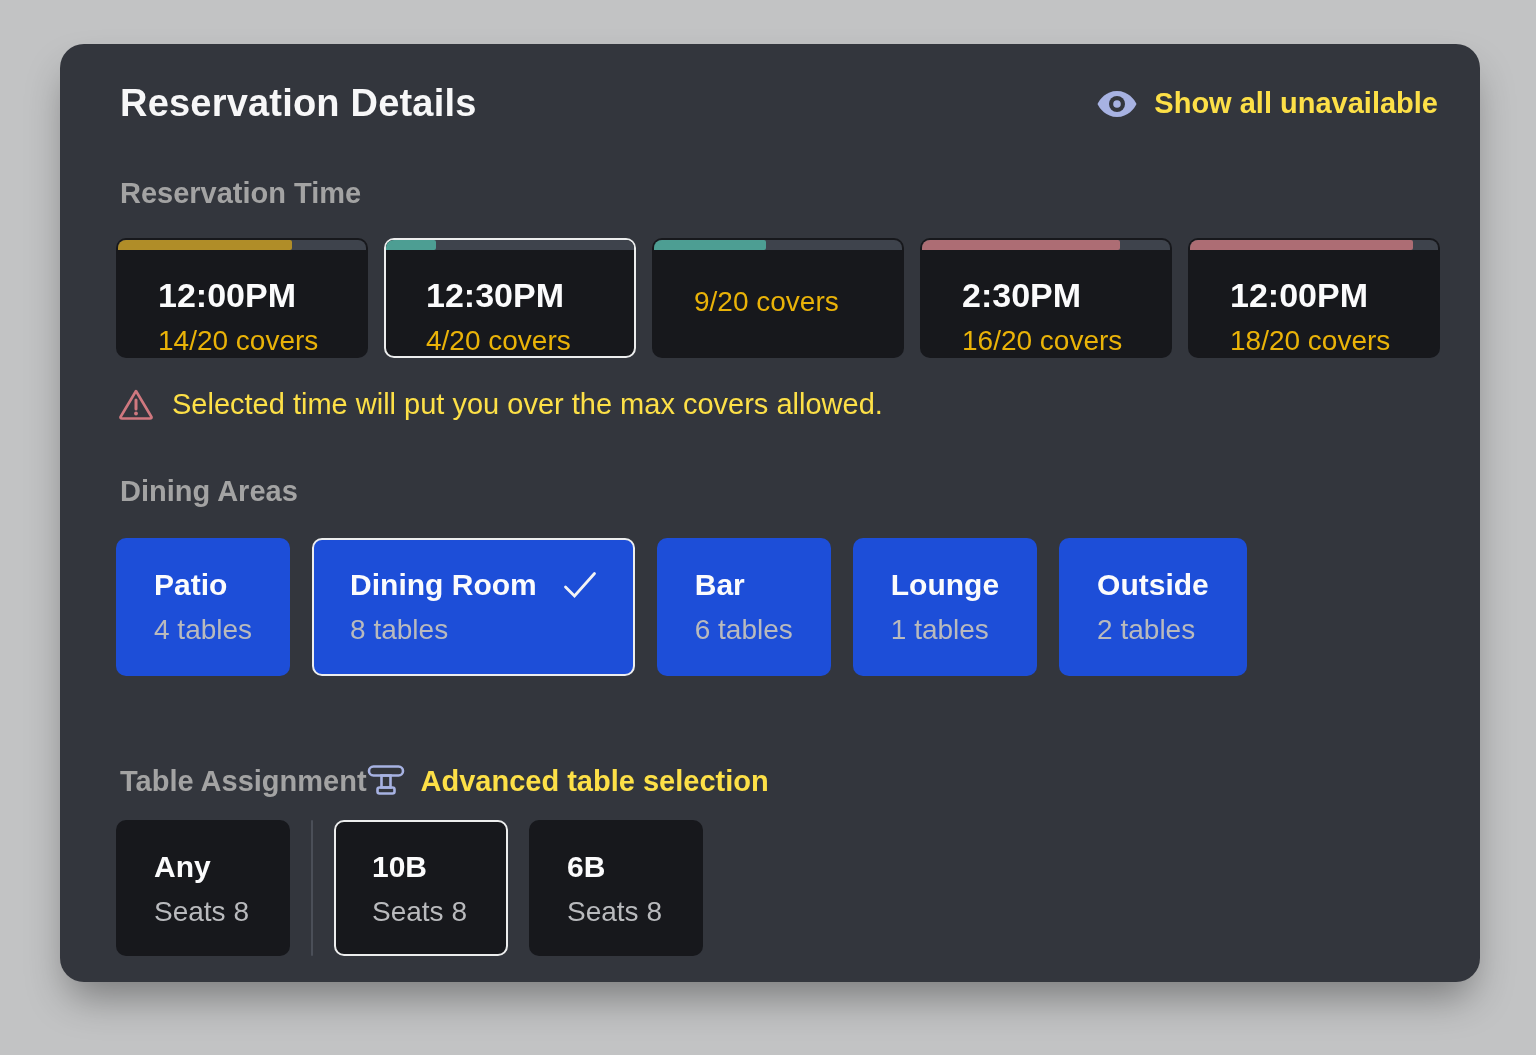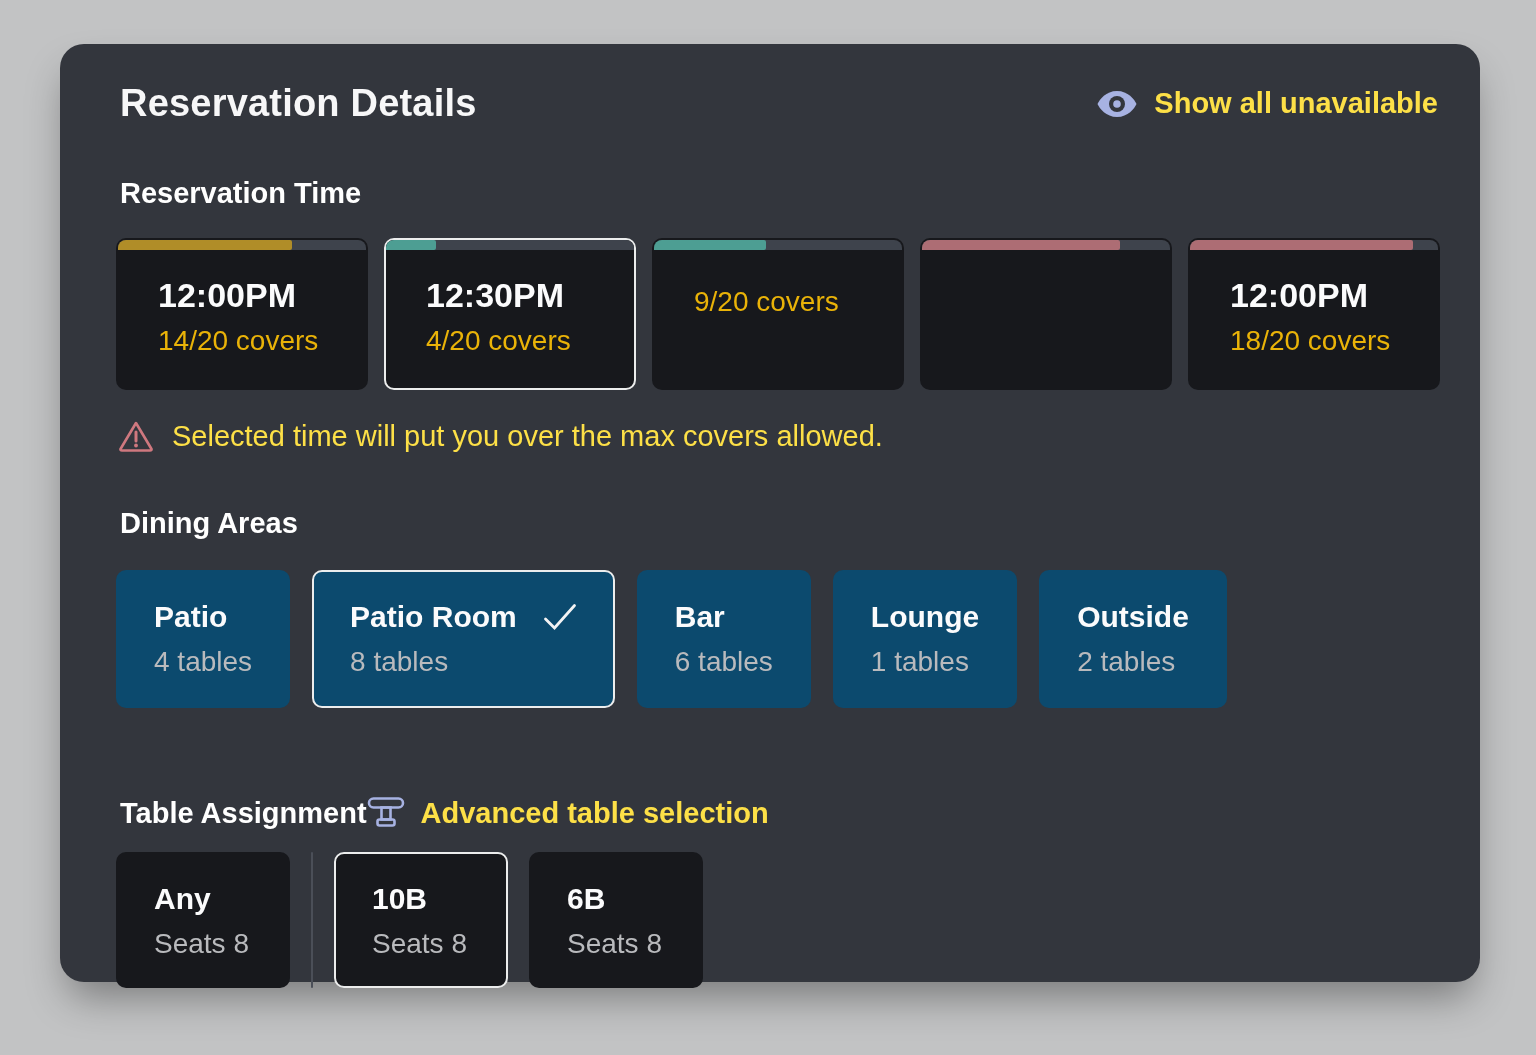--- a/index.html
+++ b/index.html
@@ -26,29 +26,29 @@
   .panel-title {
     font-size: 38px; font-weight: 700; color: #f7f7f8; letter-spacing: 0.2px;
     padding-left: 22px;
   }
   .link {
     display: flex; align-items: center; gap: 16px;
     color: #fde047; font-size: 29px; font-weight: 700;
     cursor: pointer; padding-right: 4px;
   }
   .section-label {
-    font-size: 29px; font-weight: 700; color: #ffffff;
+    font-size: 29px; font-weight: 700; color: #a3a3a3;
     padding-left: 22px;
   }
   .slots-row {
     display: flex; gap: 16px;
     margin: 28px 0 0 18px;
   }
   .slot-card {
-    width: 252px; height: 152px;
+    width: 252px; height: 120px;
     background: #17181c;
     border: 2px solid transparent;
     border-radius: 10px;
     overflow: hidden;
     cursor: pointer;
     flex: 0 0 auto;
   }
   .slot-card.selected { border-color: #eceded; }
   .slot-strip { height: 10px; width: 100%; background: #3e434c; }
   .slot-fill { height: 100%; border-radius: 0 2px 2px 0; }
@@ -59,21 +59,21 @@
     display: flex; align-items: center; gap: 18px;
     margin: 30px 0 0 20px;
   }
   .warning-text { font-size: 29px; color: #fde047; }
   .areas-section { margin-top: 54px; }
   .areas-row {
     display: flex; gap: 22px;
     margin: 30px 0 0 18px;
   }
   .area-card {
-    background: #0c4a6e;
+    background: #1d4ed8;
     border: 2px solid transparent;
     border-radius: 10px;
     padding: 28px 36px 26px 36px;
     min-height: 138px;
     cursor: pointer;
   }
   .area-card.selected { border-color: #eceded; }
   .area-title-row { display: flex; align-items: center; gap: 26px; }
   .area-name { font-size: 30px; font-weight: 700; color: #fbfbfc; }
   .area-tables { font-size: 28px; color: #b9babd; margin-top: 12px; }
@@ -145,20 +145,24 @@
       <div class="slot-fill" style="width: 45%; background: rgb(77, 158, 147);"></div>
     </div>
     <div class="slot-body">
       <div class="slot-covers">9/20 covers</div>
     </div>
   </div>
         <div class="slot-card">
     <div class="slot-strip">
       <div class="slot-fill" style="width: 80%; background: rgb(173, 109, 116);"></div>
     </div>
+    <div class="slot-body">
+      <div class="slot-time">2:30PM</div>
+      <div class="slot-covers">16/20 covers</div>
+    </div>
   </div>
         <div class="slot-card">
     <div class="slot-strip">
       <div class="slot-fill" style="width: 90%; background: rgb(173, 109, 116);"></div>
     </div>
     <div class="slot-body">
       <div class="slot-time">12:00PM</div>
       <div class="slot-covers">18/20 covers</div>
     </div>
   </div>
@@ -180,21 +184,21 @@
     <div class="areas-row" id="areas-row">
         <div class="area-card">
     <div class="area-title-row">
       <span class="area-name">Patio</span>
 
     </div>
     <div class="area-tables">4 tables</div>
   </div>
         <div class="area-card selected">
     <div class="area-title-row">
-      <span class="area-name">Patio Room</span>
+      <span class="area-name">Dining Room</span>
       <span class="icon area-check">
         <svg width="34" height="28" viewBox="0 0 34 28">
           <path d="M2.5 16 L11.5 25 L31.5 2.5" fill="none" stroke="#f3f3f4" stroke-width="2.8" stroke-linecap="round"></path>
         </svg>
       </span>
     </div>
     <div class="area-tables">8 tables</div>
   </div>
         <div class="area-card">
     <div class="area-title-row">

